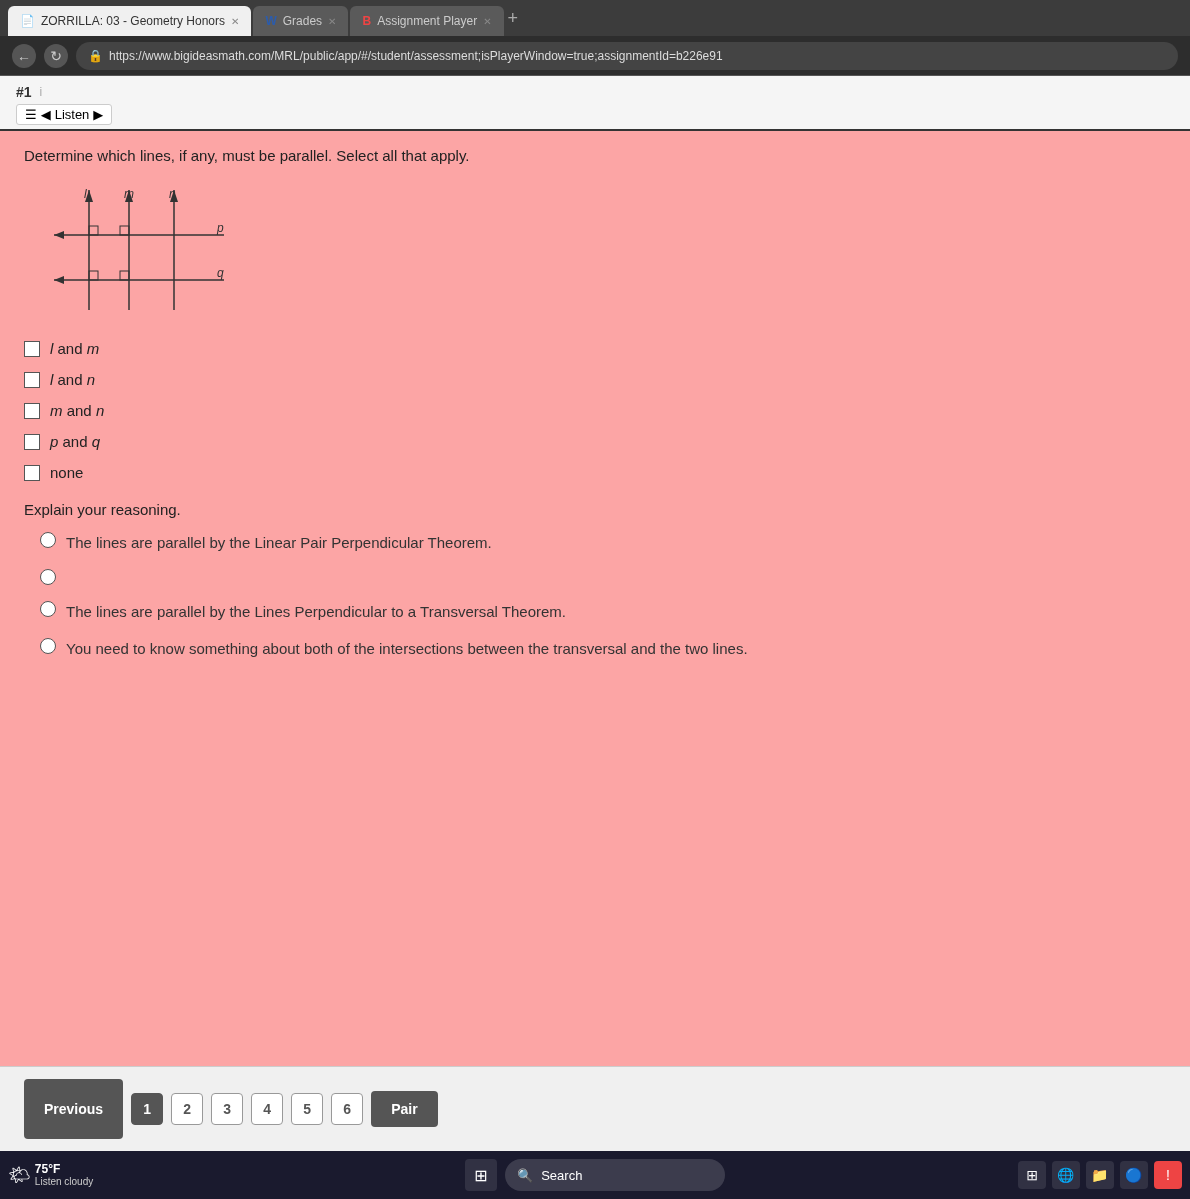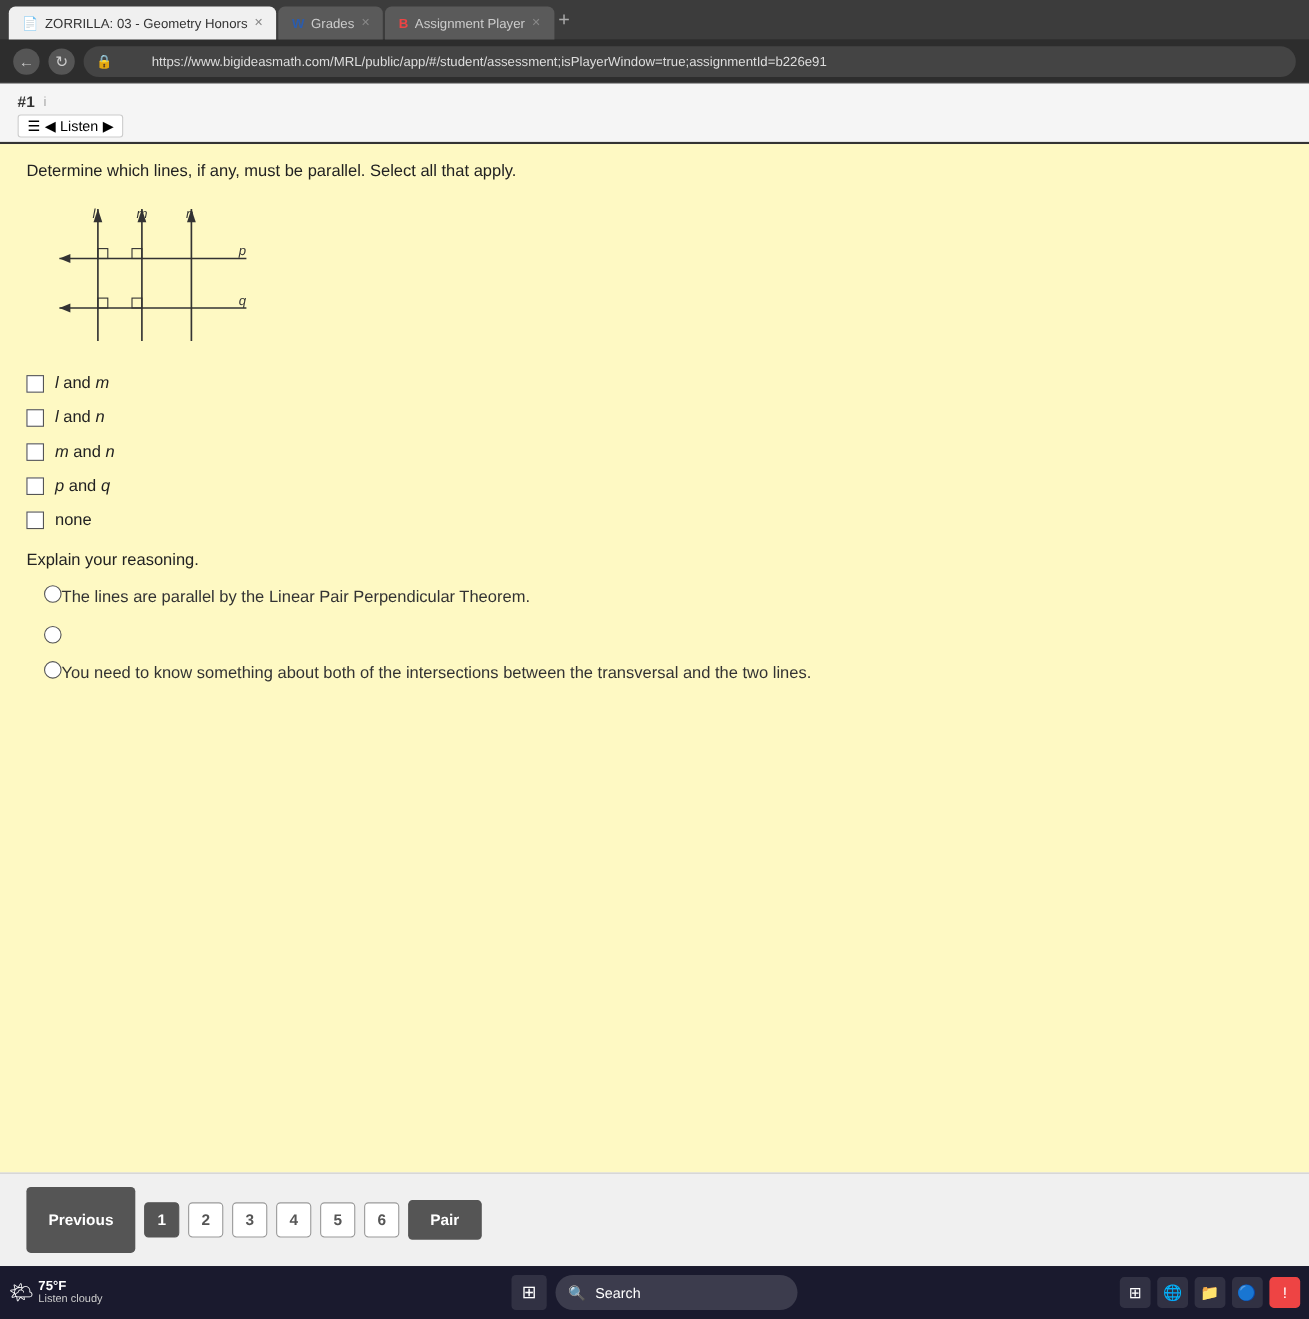--- a/index.html
+++ b/index.html
@@ -122,21 +122,21 @@
       background: #fff;
       border: 1px solid #ccc;
       padding: 2px 8px;
       border-radius: 3px;
       width: fit-content;
     }
 
     .main-scroll {
       flex: 1;
       overflow-y: auto;
-      background: #fef9c3;
+      background: #fca5a5;
       padding: 16px 24px;
     }
 
     .question-instruction {
       font-size: 15px;
       color: #222;
       margin-bottom: 16px;
     }
 
     
@@ -195,20 +195,21 @@
       font-weight: normal;
     }
 
     .reasoning-options {
       margin-left: 16px;
     }
 
     .reasoning-item {
       display: flex;
       align-items: flex-start;
+      gap: 10px;
       margin-bottom: 16px;
       font-size: 15px;
       color: #333;
       line-height: 1.4;
     }
 
     
     .bottom-nav {
       background: #f0f0f0;
       border-top: 1px solid #ccc;
@@ -359,21 +360,21 @@
       <span class="tab-close">✕</span>
     </div>
     <div style="margin-left:4px;color:#aaa;font-size:18px;cursor:pointer;align-self:center;">+</div>
   </div>
 
   <div class="address-bar">
     <button class="nav-btn">←</button>
     <button class="nav-btn">↻</button>
     <div class="url-bar">
       <span>🔒</span>
-      <span style="font-size:12px;overflow:hidden;white-space:nowrap;text-overflow:ellipsis;margin-left:29px;">https://www.bigideasmath.com/MRL/public/app/#/student/assessment;isPlayerWindow=true;assignmentId=b226e91</span>
+      <span style="font-size:12px;overflow:hidden;white-space:nowrap;text-overflow:ellipsis;">https://www.bigideasmath.com/MRL/public/app/#/student/assessment;isPlayerWindow=true;assignmentId=b226e91</span>
     </div>
   </div>
 
   <div class="page-content">
 
     <div class="page-header">
       <div class="page-num-bar">
         <span>#1</span>
         <span style="color:#aaa;font-size:12px;font-weight:normal;">i</span>
       </div>
@@ -464,20 +465,24 @@
 
       <p class="explain-label">Explain your reasoning.</p>
 
       <div class="reasoning-options">
         <div class="reasoning-item">
           <div class="choice-radio"></div>
           <span>The lines are parallel by the Linear Pair Perpendicular Theorem.</span>
         </div>
         <div class="reasoning-item">
           <div class="choice-radio"></div>
+        </div>
+        <div class="reasoning-item">
+          <div class="choice-radio"></div>
+          <span>The lines are parallel by the Lines Perpendicular to a Transversal Theorem.</span>
         </div>
         <div class="reasoning-item">
           <div class="choice-radio"></div>
           <span>You need to know something about both of the intersections between the transversal and the two lines.</span>
         </div>
       </div>
     </div>
 
     <div class="bottom-nav">
       <button class="btn-previous">Previous</button>

